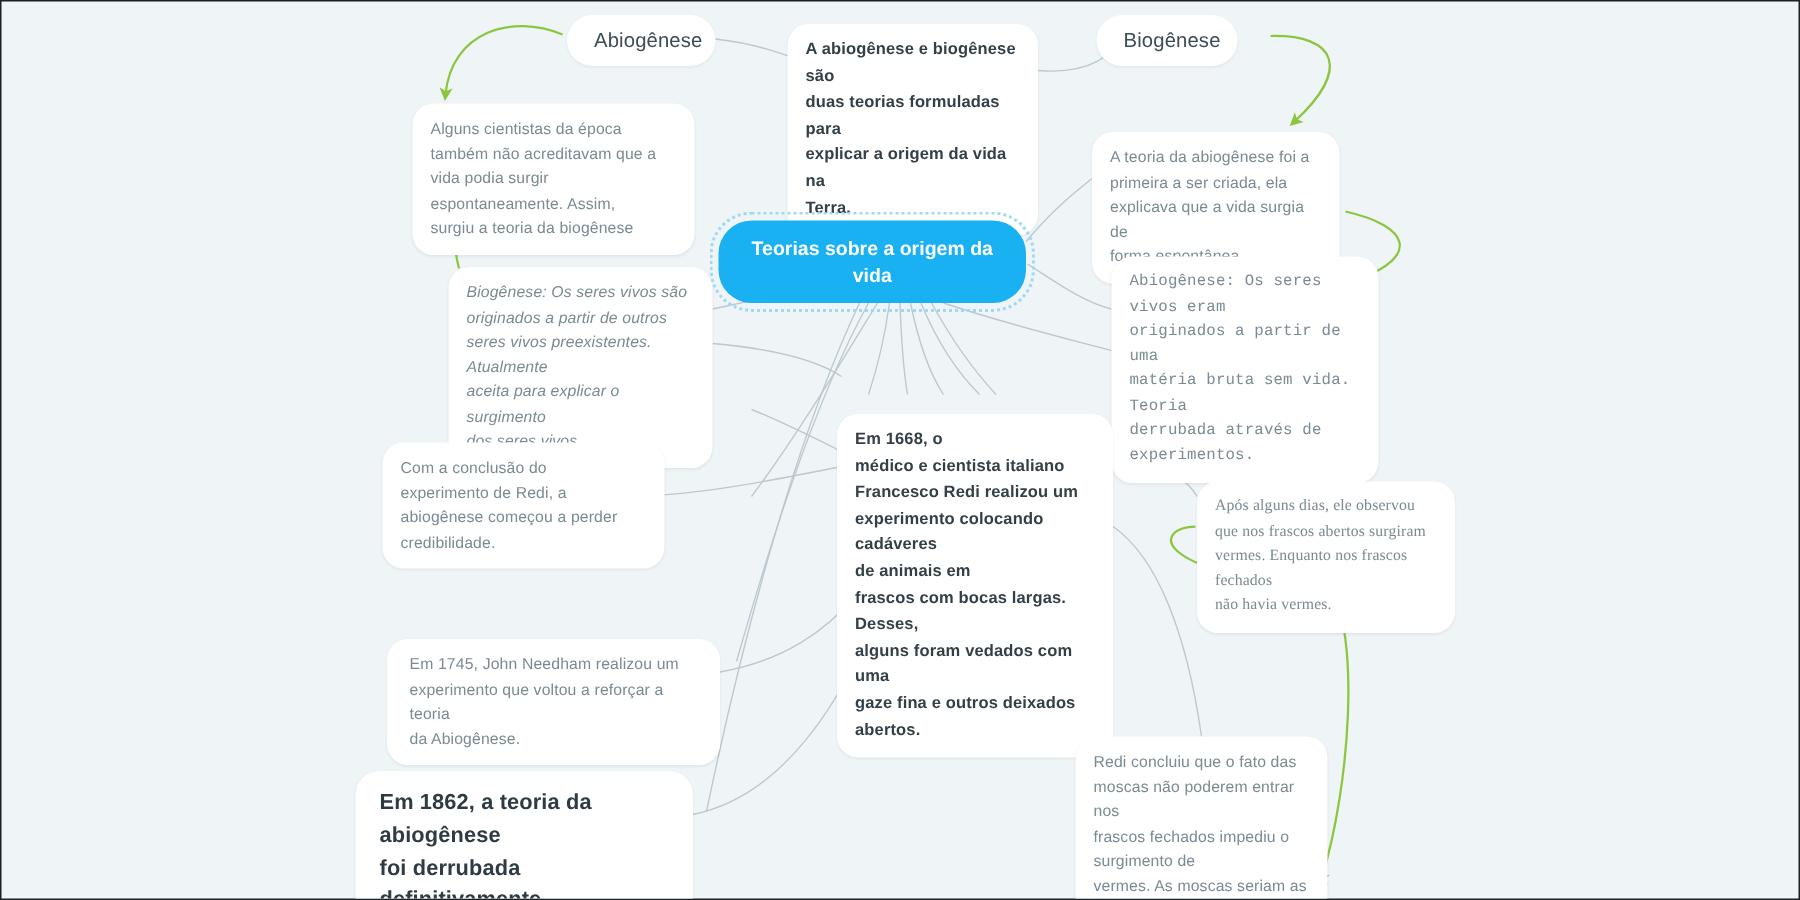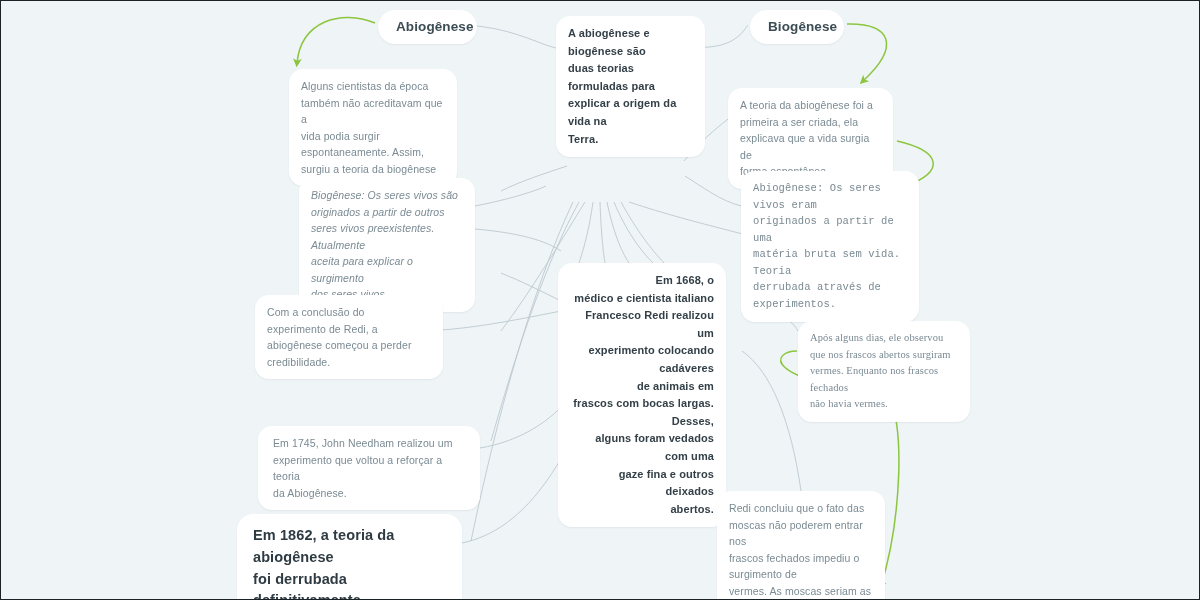--- a/index.html
+++ b/index.html
@@ -34,21 +34,21 @@
     line-height: 1.58;
     letter-spacing: .1px;
     padding: 9px 12px 9px 12px;
     box-shadow: 0 1px 2px rgba(40,60,70,.07);
     white-space: pre-line;
     z-index: 3;
   }
   .node.topic {
     color: #3c4c55;
     font-size: 13.5px;
-    font-weight: bold;
+    font-weight: normal;
     line-height: 1.3;
     padding: 8px 18px;
     border-radius: 18px;
     text-align: center;
   }
   .node.strong {
     color: #333f47;
     font-weight: bold;
     font-size: 11px;
     line-height: 1.6;
@@ -121,49 +121,52 @@
         <path d="M374 22 C 340 8, 300 20, 296 62" marker-end="url(#garrow)"></path>
         <path d="M305 178 C 300 158, 302 150, 312 146"></path>
         <path d="M846 23 C 890 22, 900 45, 862 80" marker-end="url(#garrow)"></path>
         <path d="M896 140 C 940 150, 945 170, 905 185" marker-end="url(#garrow)"></path>
         <path d="M796 350 C 770 350, 760 380, 886 392"></path>
         <path d="M886 392 C 905 420, 900 520, 880 585" marker-end="url(#garrow)"></path>
         <path d="M884 588 C 860 596, 830 592, 812 586" marker-end="url(#garrow)"></path>
       </g>
   </svg>
 
+  <div class="central" style="left: 478px; top: 146px; width: 205px; height: 55px; background: rgb(25, 177, 242);">
+    <span>Teorias sobre a origem da vida</span>
+  </div>
 
   <div id="node-host">
       <div class="node topic" style="left: 377px; top: 9px; width: 99px; min-height: 32px;"><span>Abiogênese</span></div>
-      <div class="node topic" style="left: 749px; top: 9px; width: 94px; min-height: 32px;"><span>Biogênese</span></div>
-      <div class="node strong" style="left: 524px; top: 15px; width: 149px; min-height: 62px; margin-left: 31px;"><span>A abiogênese e biogênese são
+      <div class="node topic" style="left: 730px; top: 9px; width: 94px; min-height: 32px;"><span>Biogênese</span></div>
+      <div class="node strong" style="left: 524px; top: 15px; width: 167px; min-height: 62px;"><span>A abiogênese e biogênese são
 duas teorias formuladas para
 explicar a origem da vida na
 Terra.</span></div>
-      <div class="node" style="left: 288px; top: 68px; width: 168px; min-height: 78px;"><span>Alguns cientistas da época
+      <div class="node" style="left: 274px; top: 68px; width: 188px; min-height: 78px;"><span>Alguns cientistas da época
 também não acreditavam que a
 vida podia surgir
 espontaneamente. Assim,
 surgiu a teoria da biogênese</span></div>
       <div class="node" style="left: 727px; top: 87px; width: 165px; min-height: 65px;"><span>A teoria da abiogênese foi a
 primeira a ser criada, ela
 explicava que a vida surgia de
 forma espontânea.</span></div>
       <div class="node" style="left: 298px; top: 177px; width: 176px; min-height: 91px; font-style: italic;"><span>Biogênese: Os seres vivos são
 originados a partir de outros
 seres vivos preexistentes.
 Atualmente
 aceita para explicar o surgimento
 dos seres vivos.</span></div>
       <div class="node" style="left: 740px; top: 170px; width: 178px; min-height: 78px; font-family: Liberation Mono, monospace;"><span>Abiogênese: Os seres vivos eram
 originados a partir de uma
 matéria bruta sem vida. Teoria
 derrubada através de
 experimentos.</span></div>
-      <div class="node strong" style="left: 557px; top: 262px; width: 168px; min-height: 130px; text-align: right;"><span>Em 1668, o
+      <div class="node strong" style="left: 557px; top: 275px; width: 184px; min-height: 130px;"><span>Em 1668, o
 médico e cientista italiano
 Francesco Redi realizou um
 experimento colocando cadáveres
 de animais em
 frascos com bocas largas. Desses,
 alguns foram vedados com uma
 gaze fina e outros deixados
 abertos.</span></div>
       <div class="node" style="left: 254px; top: 294px; width: 188px; min-height: 63px;"><span>Com a conclusão do
 experimento de Redi, a

